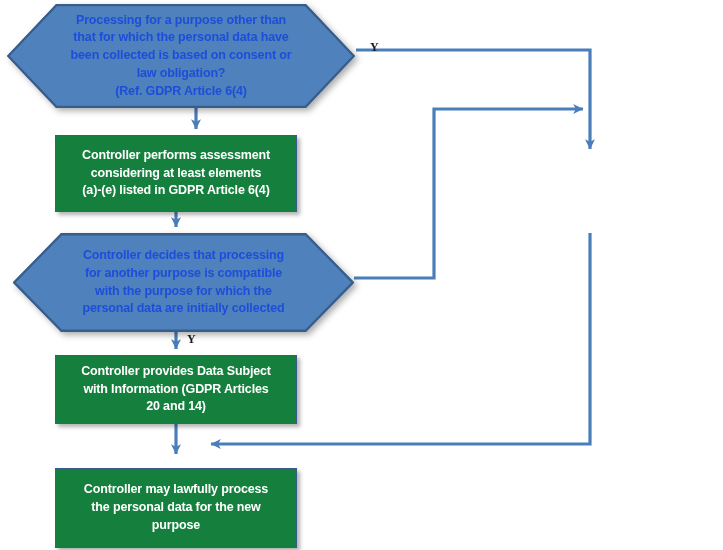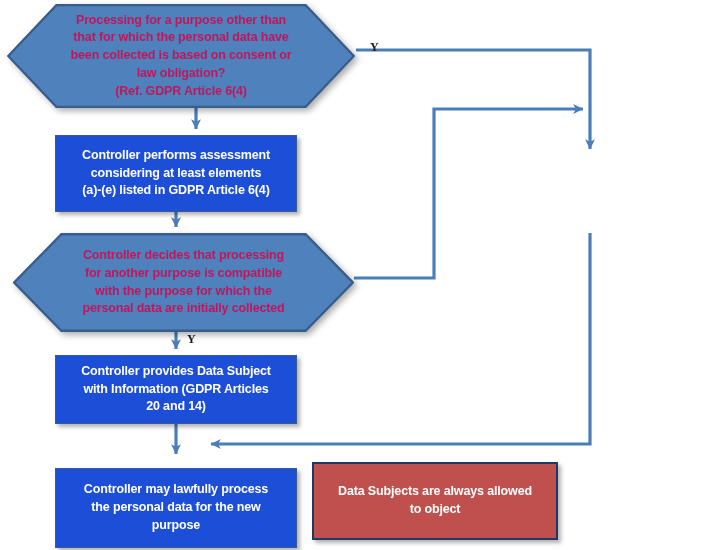--- a/index.html
+++ b/index.html
@@ -29,21 +29,21 @@
     font-weight:bold;
     font-size:12.5px;
     line-height:1.42;
     letter-spacing:-0.15px;
     padding:2px 10px;
     white-space:pre-line;
   }
 
   
   .rect{
-    background:#1d4ed8;
+    background:#15803d;
     border:1.6px solid #385D8A;
     box-shadow:3px 3px 4px rgba(0,0,0,0.30);
   }
   .rect.danger{
     background:#C0504D;
     border:2.2px solid #1F3864;
   }
 
   
   .hexwrap{
@@ -57,21 +57,21 @@
     -webkit-clip-path:polygon(14.2% 0%, 85.8% 0%, 100% 50%, 85.8% 100%, 14.2% 100%, 0% 50%);
     clip-path:polygon(14.2% 0%, 85.8% 0%, 100% 50%, 85.8% 100%, 14.2% 100%, 0% 50%);
   }
   .hexwrap .hexedge{
     position:absolute;left:0;top:0;width:100%;height:100%;
   }
   .hexwrap .hextext{
     position:absolute;left:0;top:0;width:100%;height:100%;
     display:flex;align-items:center;justify-content:center;
     text-align:center;
-    color:#be185d;font-weight:bold;font-size:12.5px;line-height:1.42;
+    color:#1d4ed8;font-weight:bold;font-size:12.5px;line-height:1.42;
     letter-spacing:-0.15px;
     padding:12px 14%;
     box-sizing:border-box;
     white-space:pre-line;
   }
 
   
   .branch-label{
     position:absolute;
     z-index:3;
@@ -149,21 +149,17 @@
 with Information (GDPR Articles
 20 and 14)</span>
   </div>
 
   <div class="node rect" style="left:55px;top:460px;width:242px;height:80px;margin-top:8px;">
     <span>Controller may lawfully process
 the personal data for the new
 purpose</span>
   </div>
 
-  <div class="node rect danger" style="left:312px;top:462px;width:246px;height:78px;">
-    <span>Data Subjects are always allowed
-to object</span>
-  </div>
 
   <div class="branch-label" style="left:370px;top:40px;">Y</div>
   <div class="branch-label" style="left:187px;top:332px;">Y</div>
 
 </div>
 
 </body></html>

